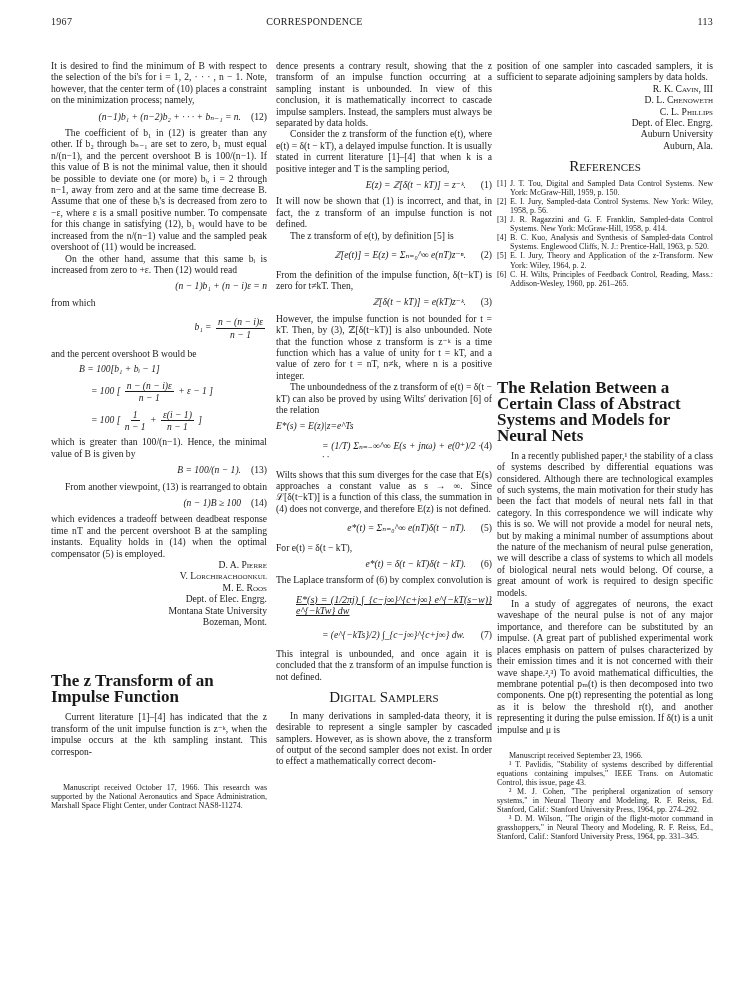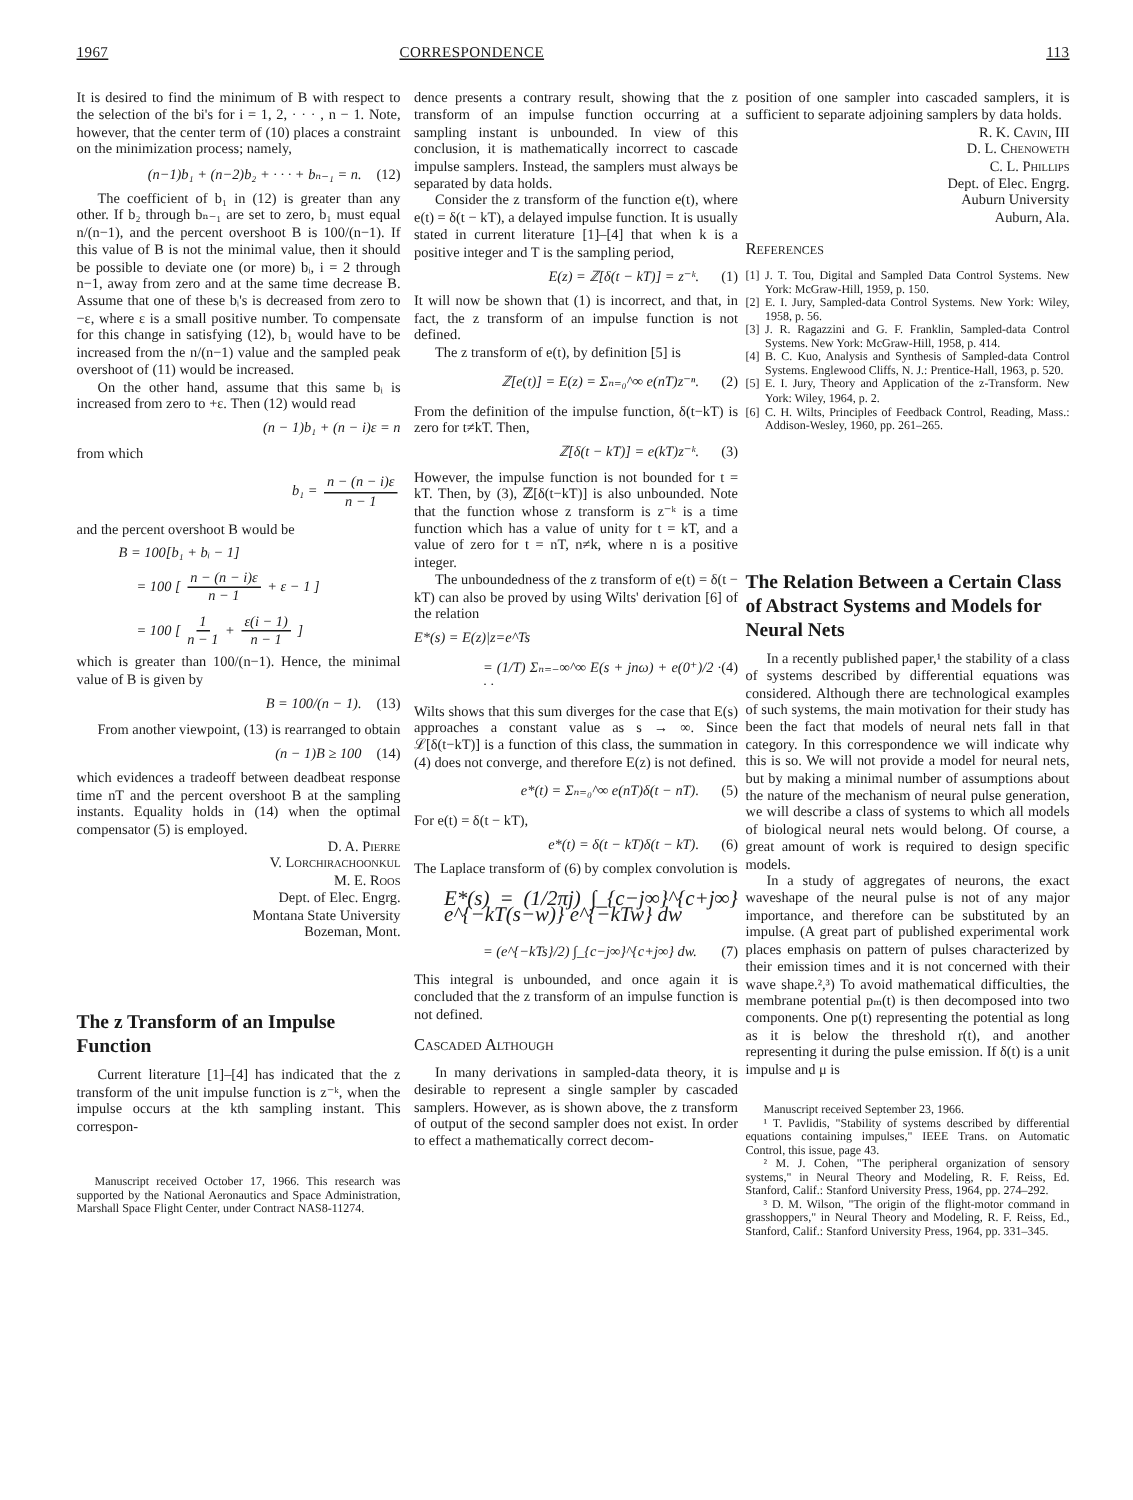--- a/index.html
+++ b/index.html
@@ -1,33 +1,33 @@
 <!DOCTYPE html>
 <html><head>
 <meta charset="utf-8">
 <style>
   html, body { margin:0; padding:0; background:#ffffff; }
   body { width:755px; height:1000px; position:relative; overflow:hidden;
          font-family:"Liberation Serif","DejaVu Serif",serif; color:#1a1a1a; }
-  .hdr { position:absolute; top:30px; font-size:10px; letter-spacing:0.3px;text-decoration:underline; }
+  .hdr { position:absolute; top:16px; font-size:10px; letter-spacing:0.3px; }
   .col { position:absolute; top:60px; width:216px; font-size:9.6px; line-height:11.4px; text-align:justify; hyphens:auto; }
   .c1 { left:51px; }
   .c2 { left:276px; }
   .c3 { left:497px; }
   p { margin:0; text-indent:14px; }
   p.ni { text-indent:0; }
   .eq { display:flex; justify-content:space-between; align-items:center; margin:5px 0 5px 0; font-style:normal; }
   .eq .e { flex:1; text-align:right; }
   .eq .n { width:26px; text-align:right; }
   .eq.tall { margin:8px 0; }
   i, .it { font-style:italic; }
   .sig { text-align:right; line-height:11.4px; }
   .sc { font-variant:small-caps; }
-  .sech { text-align:left; font-variant:small-caps; margin:10px 0 6px 0; font-size:11px; }
-  .title { font-family:"Liberation Serif","DejaVu Serif",serif; font-weight:bold; font-size:13px; line-height:16px; text-align:left; margin:0 0 6px 0; }
+  .sech { text-align:center; font-variant:small-caps; margin:10px 0 6px 0; font-size:15px; }
+  .title { font-family:"Liberation Serif","DejaVu Serif",serif; font-weight:bold; font-size:17px; line-height:16px; text-align:left; margin:0 0 6px 0; }
   .fn { font-size:8px; line-height:9px; text-align:justify; }
   .fn p { text-indent:12px; }
   .refs { font-size:8px; line-height:9.1px; }
   .ref { display:flex; }
   .ref .rn { width:13px; flex:none; }
   .ref .rt { flex:1; text-align:justify; }
   .frac { display:inline-flex; flex-direction:column; align-items:center; vertical-align:middle; margin:0 2px; }
   .frac span:first-child { border-bottom:0.8px solid #1a1a1a; padding:0 2px; }
 </style>
 </head>
@@ -141,28 +141,28 @@
     <span class="e it">e*(t) = Σₙ₌₀^∞ e(nT)δ(t − nT).</span>
     <span class="n">(5)</span>
   </div>
   <p class="ni">For e(t) = δ(t − kT),</p>
   <div class="eq">
     <span class="e it">e*(t) = δ(t − kT)δ(t − kT).</span>
     <span class="n">(6)</span>
   </div>
   <p class="ni">The Laplace transform of (6) by complex convolution is</p>
   <div style="margin:8px 0;" class="it">
-    <div style="padding-left:20px; font-size:14px;">E*(s) = (1/2πj) ∫_{c−j∞}^{c+j∞} e^{−kT(s−w)} e^{−kTw} dw</div>
+    <div style="padding-left:20px; font-size:10px;text-decoration:underline;">E*(s) = (1/2πj) ∫_{c−j∞}^{c+j∞} e^{−kT(s−w)} e^{−kTw} dw</div>
     <div style="display:flex; justify-content:space-between; margin-top:12px;">
       <span style="padding-left:46px;">= (e^{−kTs}/2) ∫_{c−j∞}^{c+j∞} dw.</span>
       <span style="font-style:normal;">(7)</span>
     </div>
   </div>
   <p class="ni">This integral is unbounded, and once again it is concluded that the z transform of an impulse function is not defined.</p>
-  <div class="sech">Cascaded Although</div>
+  <div class="sech">Digital Samplers</div>
   <p>In many derivations in sampled-data theory, it is desirable to represent a single sampler by cascaded samplers. However, as is shown above, the z transform of output of the second sampler does not exist. In order to effect a mathematically correct decom-</p>
 </div>
 
 <div class="col c3">
   <p class="ni">position of one sampler into cascaded samplers, it is sufficient to separate adjoining samplers by data holds.</p>
   <div class="sig">
     <div class="sc">R. K. Cavin, III</div>
     <div class="sc">D. L. Chenoweth</div>
     <div class="sc">C. L. Phillips</div>
     <div>Dept. of Elec. Engrg.</div>

